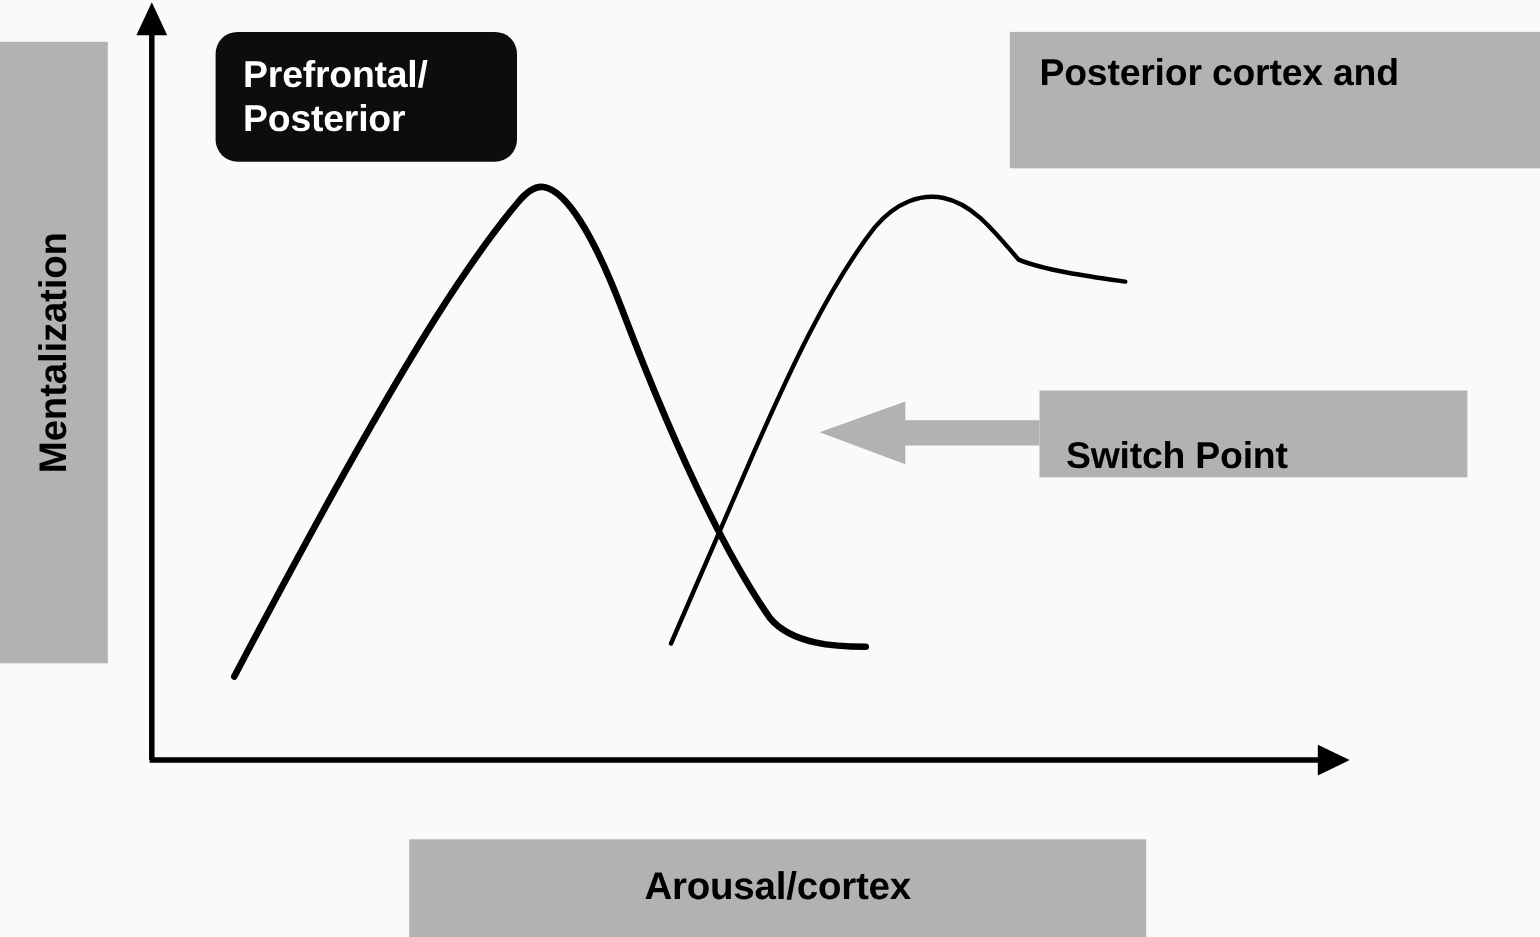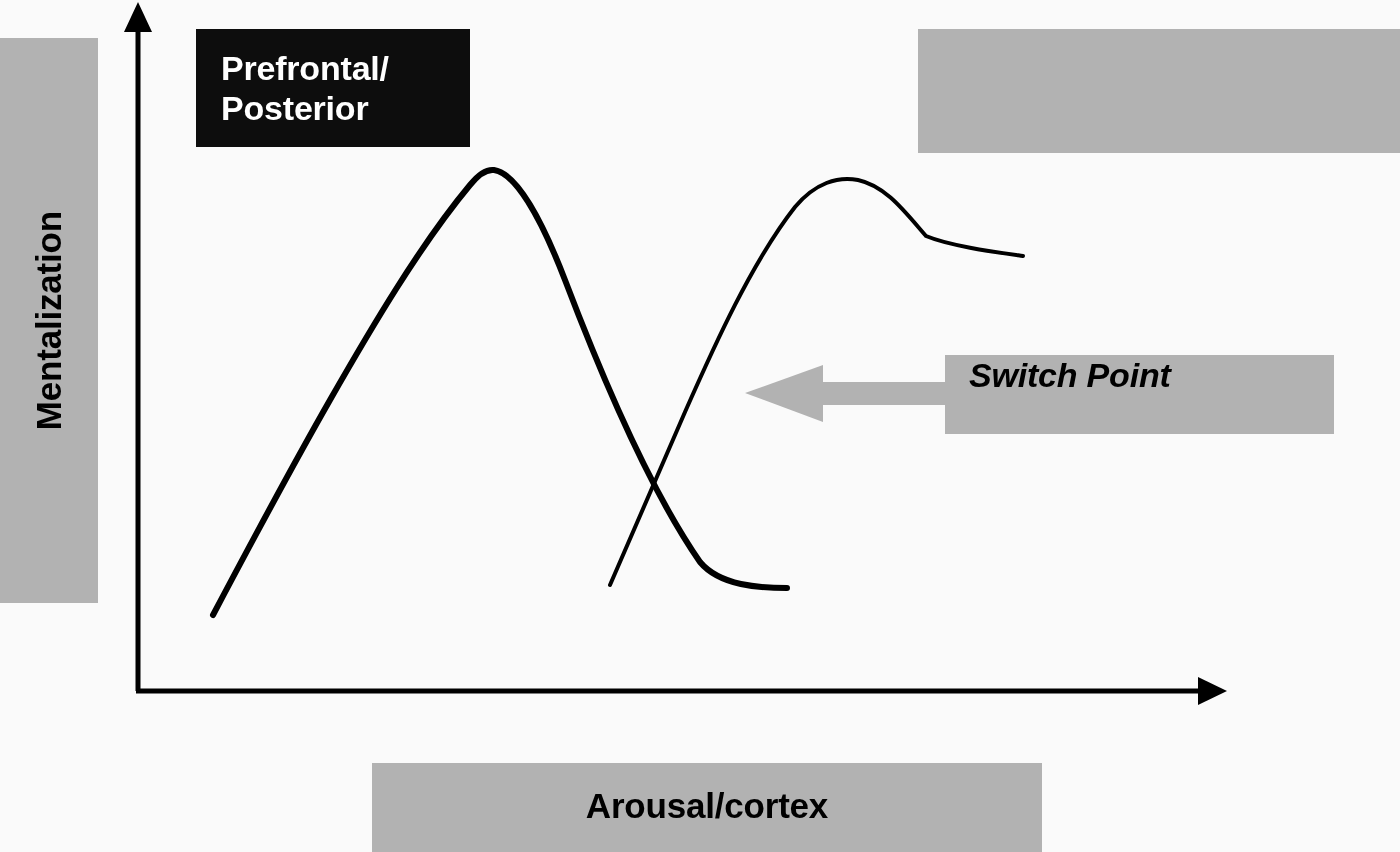--- a/index.html
+++ b/index.html
@@ -66,20 +66,21 @@
   #prefrontal-box {
     left: 196px;
     top: 29px;
     width: 274px;
     height: 118px;
     background: #0d0d0d;
     color: #ffffff;
     font-size: 34px;
     padding: 19px 0 0 25px;
     flex-direction: column;
+    border-radius: 20px;
   }
   
   #posterior-box {
     left: 918px;
     top: 29px;
     width: 482px;
     height: 124px;
     background: #b2b2b2;
     color: #000;
     font-size: 34px;
@@ -88,23 +89,22 @@
   }
   
   #switch-point-box {
     left: 945px;
     top: 355px;
     width: 389px;
     height: 79px;
     background: #b2b2b2;
     color: #000;
     font-size: 34px;
-    align-items: flex-start;
+    align-items: flex-end;
     padding-left: 24px;
-    font-style: italic;
   }
   .box-line {
     white-space: nowrap;
   }
 </style>
 </head>
 <body>
 
 <div id="figure">
 
@@ -142,20 +142,21 @@
       <polygon points="745,393 823,365 823,422" fill="#b2b2b2"></polygon>
     </g>
   </svg>
 
   <div class="label-box" id="prefrontal-box">
     <span class="box-line">Prefrontal/</span>
     <span class="box-line">Posterior</span>
   </div>
 
   <div class="label-box" id="posterior-box">
+    <span class="box-line">Posterior cortex and</span>
   </div>
 
   <div class="label-box" id="switch-point-box">
     <span class="box-line">Switch Point</span>
   </div>
 
   <div class="label-box" id="x-axis-label-box">
     <span class="box-line">Arousal/cortex</span>
   </div>
 

